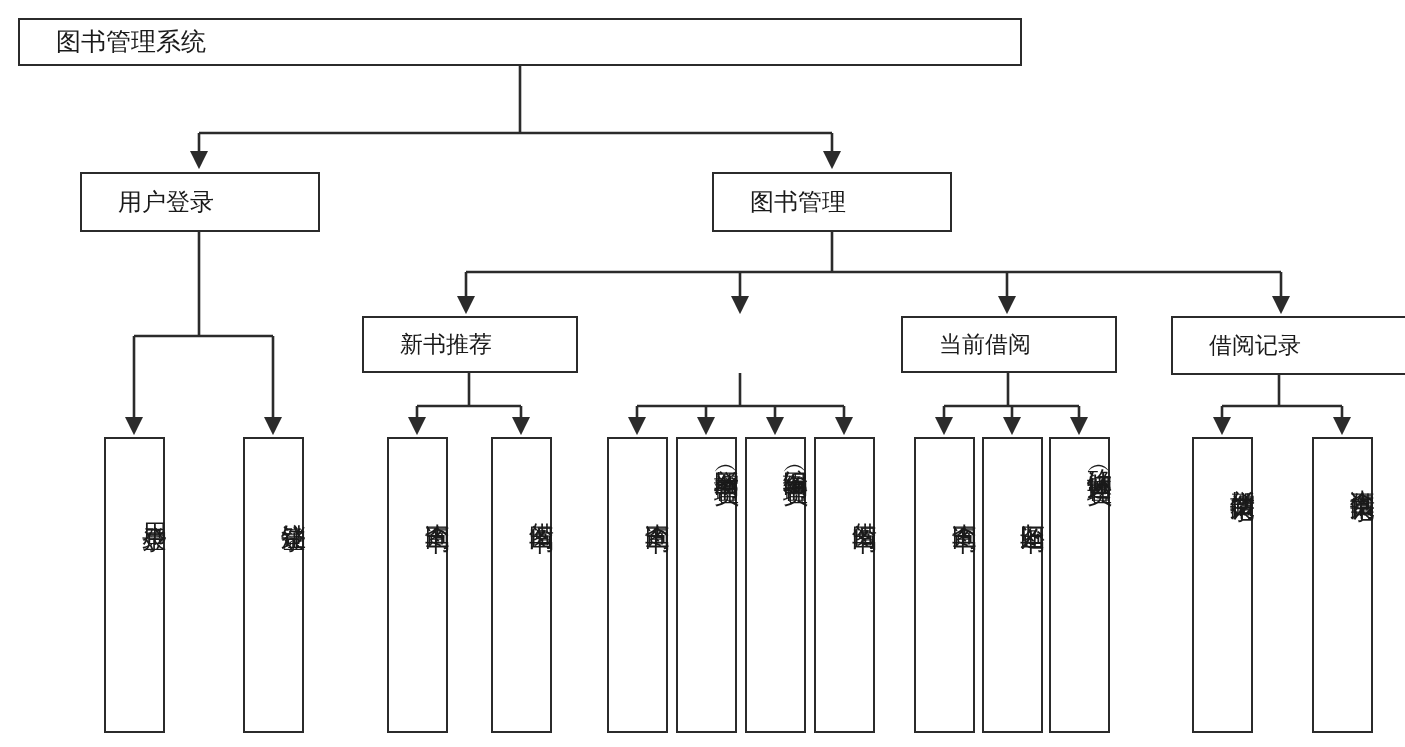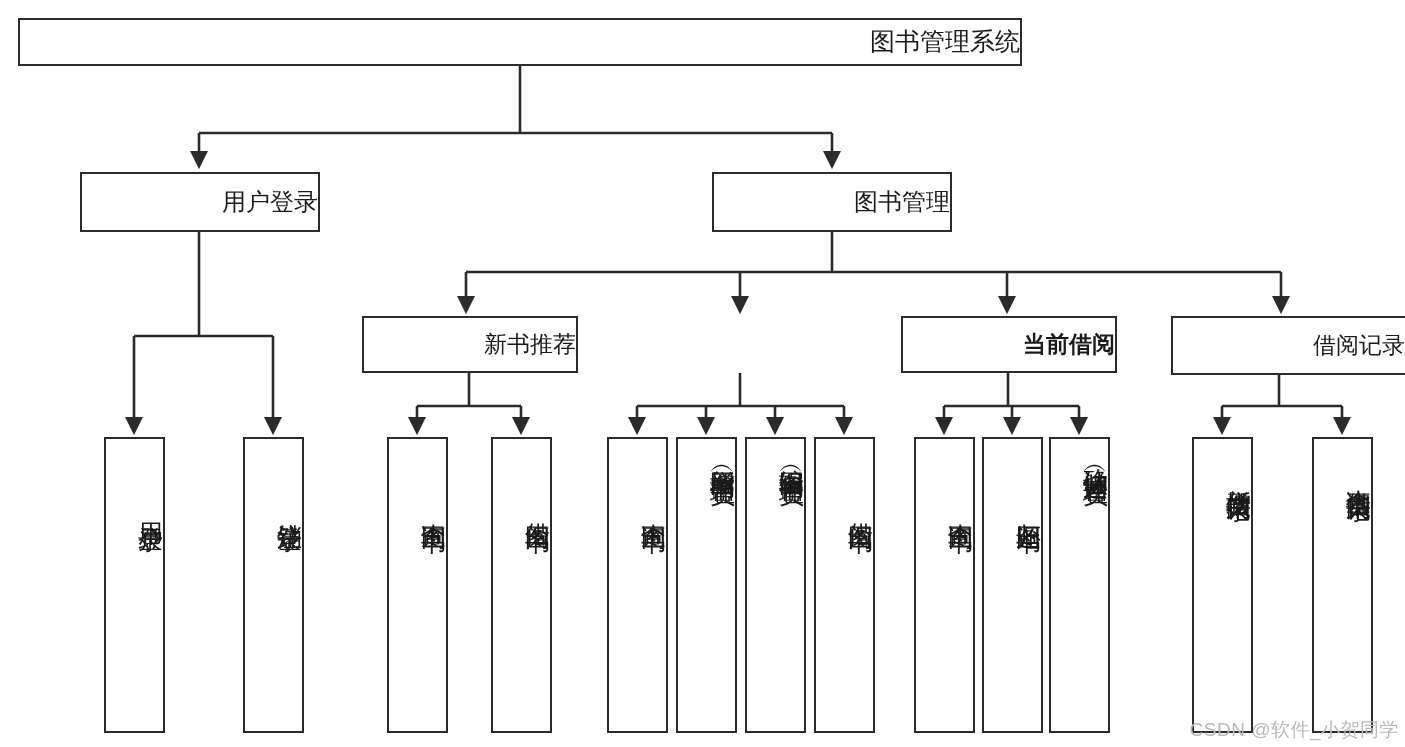--- a/index.html
+++ b/index.html
@@ -27,22 +27,23 @@
     height: 747px;
     pointer-events: none;
   }
   .node {
     position: absolute;
     box-sizing: border-box;
     background: #ffffff;
     border: 2px solid #2b2b2b;
     display: flex;
     align-items: center;
-    justify-content: flex-end;
+    justify-content: flex-start;
     color: #1a1a1a;
+    padding-left: 36px;
   }
   .node .label {
     display: block;
     text-align: center;
     line-height: 1.18;
     white-space: nowrap;
   }
   .node-root .label { font-size: 25px; }
   .node-l1 .label { font-size: 24px; }
   .node-l2 .label { font-size: 23px; }
@@ -135,21 +136,21 @@
 
   <div class="node node-l1" style="left:712px; top:172px; width:240px; height:60px;">
     <span class="label">图书管理</span>
   </div>
 
   <div class="node node-l2" style="left:362px; top:316px; width:216px; height:57px;">
     <span class="label">新书推荐</span>
   </div>
 
 
-  <div class="node node-l2" style="left:901px; top:316px; width:216px; height:57px;font-weight:bold;">
+  <div class="node node-l2" style="left:901px; top:316px; width:216px; height:57px;">
     <span class="label">当前借阅</span>
   </div>
 
   <div class="node node-l2" style="left:1171px; top:316px; width:236px; height:59px;">
     <span class="label">借阅记录</span>
   </div>
 
   <div class="node node-leaf leaf-mid" style="left:104px; top:437px; width:61px; height:296px;">
     <span class="label">用户登录</span>
   </div>
@@ -195,15 +196,14 @@
   </div>
 
   <div class="node node-leaf" style="left:1192px; top:437px; width:61px; height:296px;">
     <span class="label" style="margin-top:24px;">新增借阅记录</span>
   </div>
 
   <div class="node node-leaf" style="left:1312px; top:437px; width:61px; height:296px;">
     <span class="label" style="margin-top:24px;">查询借阅记录</span>
   </div>
 
-  <div class="watermark">CSDN @软件_小贺同学</div>
 
 </div>
 
 </body></html>

